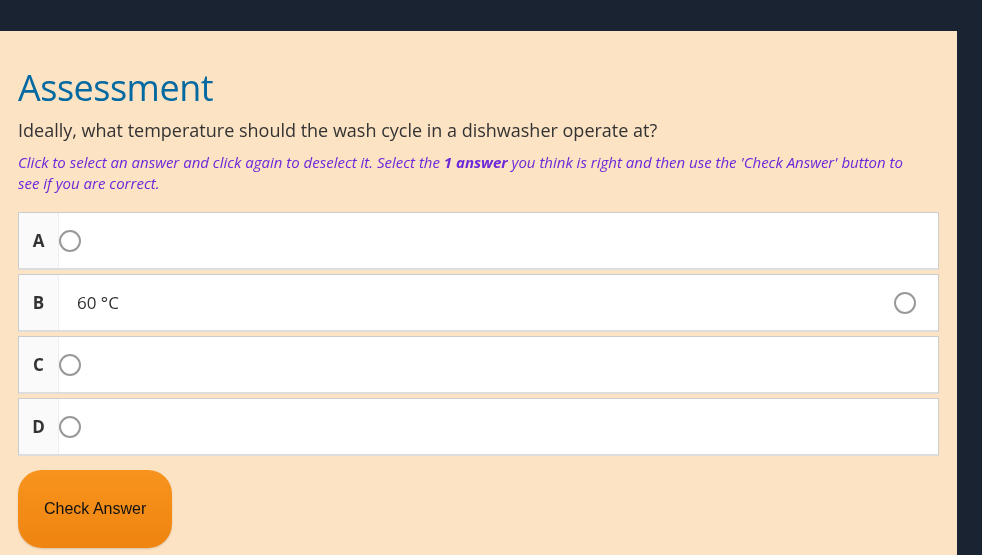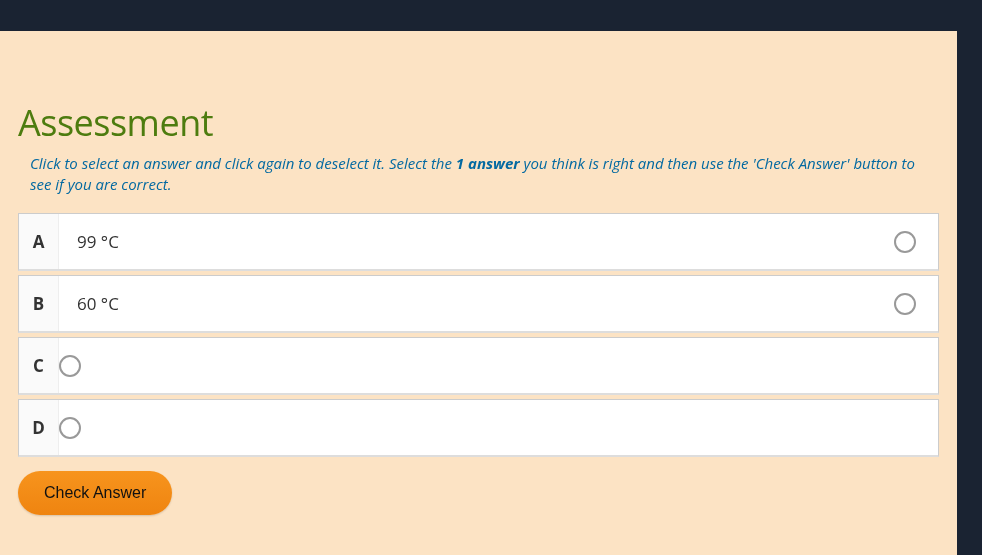--- a/index.html
+++ b/index.html
@@ -17,39 +17,37 @@
     .content-panel {
       background: #fce3c4;
       margin-top: 31px;
       margin-right: 25px;
       padding: 32px 18px 40px 18px;
       height: calc(100% - 31px);
     }
     .title {
       font-size: 36px;
       font-weight: 400;
-      color: #4d7c0f;
+      color: #0369a1;
       margin-bottom: 6px;
       letter-spacing: -0.5px;
-      margin-top: 35px;
     }
     .question {
       font-size: 18px;
       color: #333;
       margin-bottom: 10px;
       font-weight: 400;
     }
     .instructions {
       font-size: 15px;
       font-style: italic;
-      color: #0369a1;
+      color: #6d28d9;
       margin-bottom: 18px;
       line-height: 1.4;
       max-width: 900px;
-      margin-left: 12px;
     }
     .instructions .bold {
       font-weight: 700;
     }
     .answers {
       margin-bottom: 14px;
     }
     .answer-row {
       display: flex;
       align-items: center;
@@ -86,39 +84,39 @@
       border-radius: 50%;
       margin-right: 22px;
       background: #fff;
     }
     .check-button {
       background: #f38b1e;
       background: linear-gradient(to bottom, #f7941d, #ef8410);
       color: #111;
       border: none;
       border-radius: 24px;
-      padding: 13px 26px;
+      padding: 30px 26px;
       font-size: 16px;
       cursor: pointer;
       box-shadow: 0 1px 2px rgba(0,0,0,0.15);
     }
   </style>
 </head>
 <body>
 
 <div class="content-panel">
   <h1 class="title">Assessment</h1>
+  <div class="question">Ideally, what temperature should the wash cycle in a dishwasher operate at?</div>
   <div class="instructions">
     <span>Click to select an answer and click again to deselect it. Select the </span><span class="bold">1 answer</span><span> you think is right and then use the 'Check Answer' button to see if you are correct.</span>
   </div>
 
   <div class="answers">
     <div class="answer-row">
       <div class="answer-letter">A</div>
-      <div class="answer-text">99 °C</div>
       <div class="answer-radio"></div>
     </div>
     <div class="answer-row">
       <div class="answer-letter">B</div>
       <div class="answer-text">60 °C</div>
       <div class="answer-radio"></div>
     </div>
     <div class="answer-row">
       <div class="answer-letter">C</div>
       <div class="answer-radio"></div>

